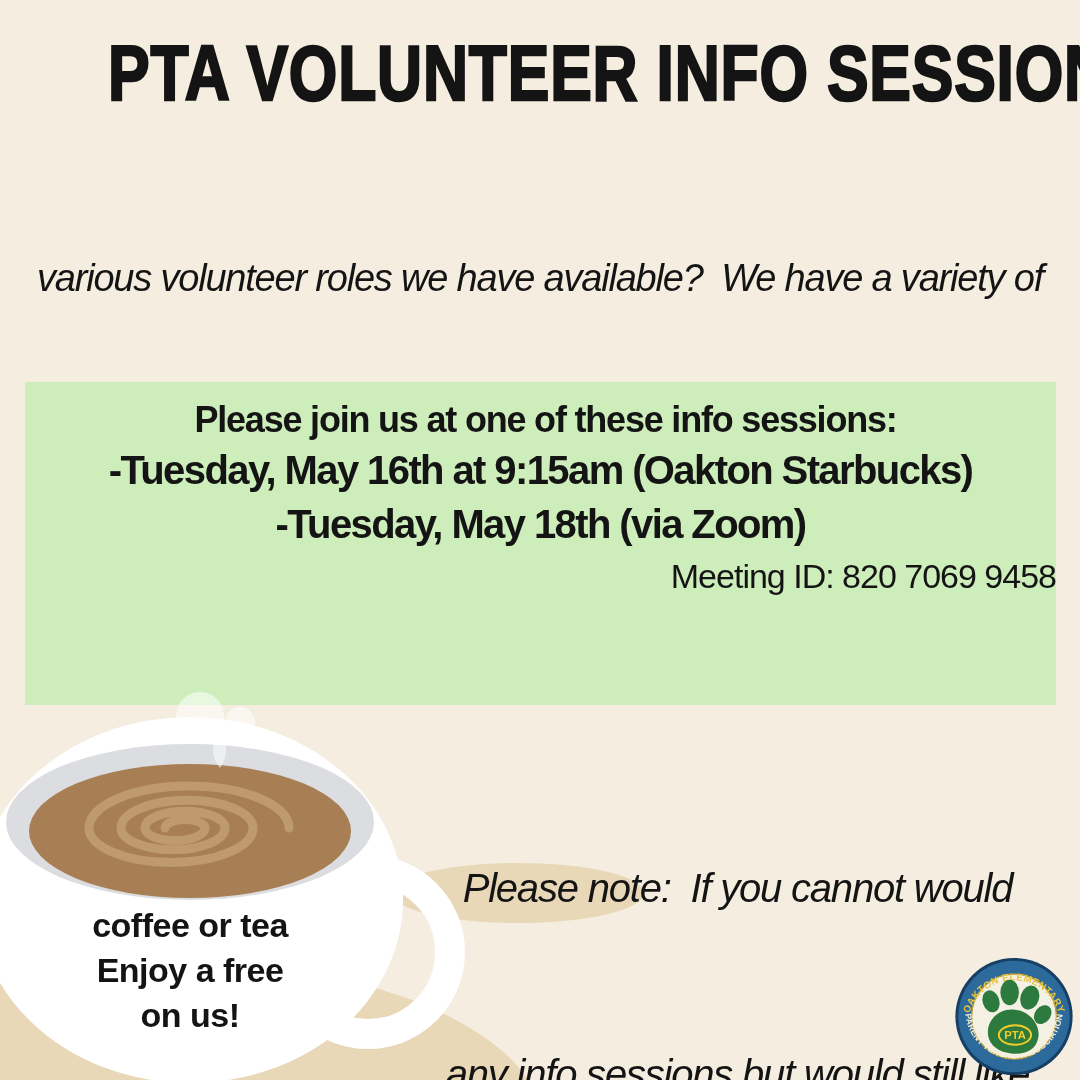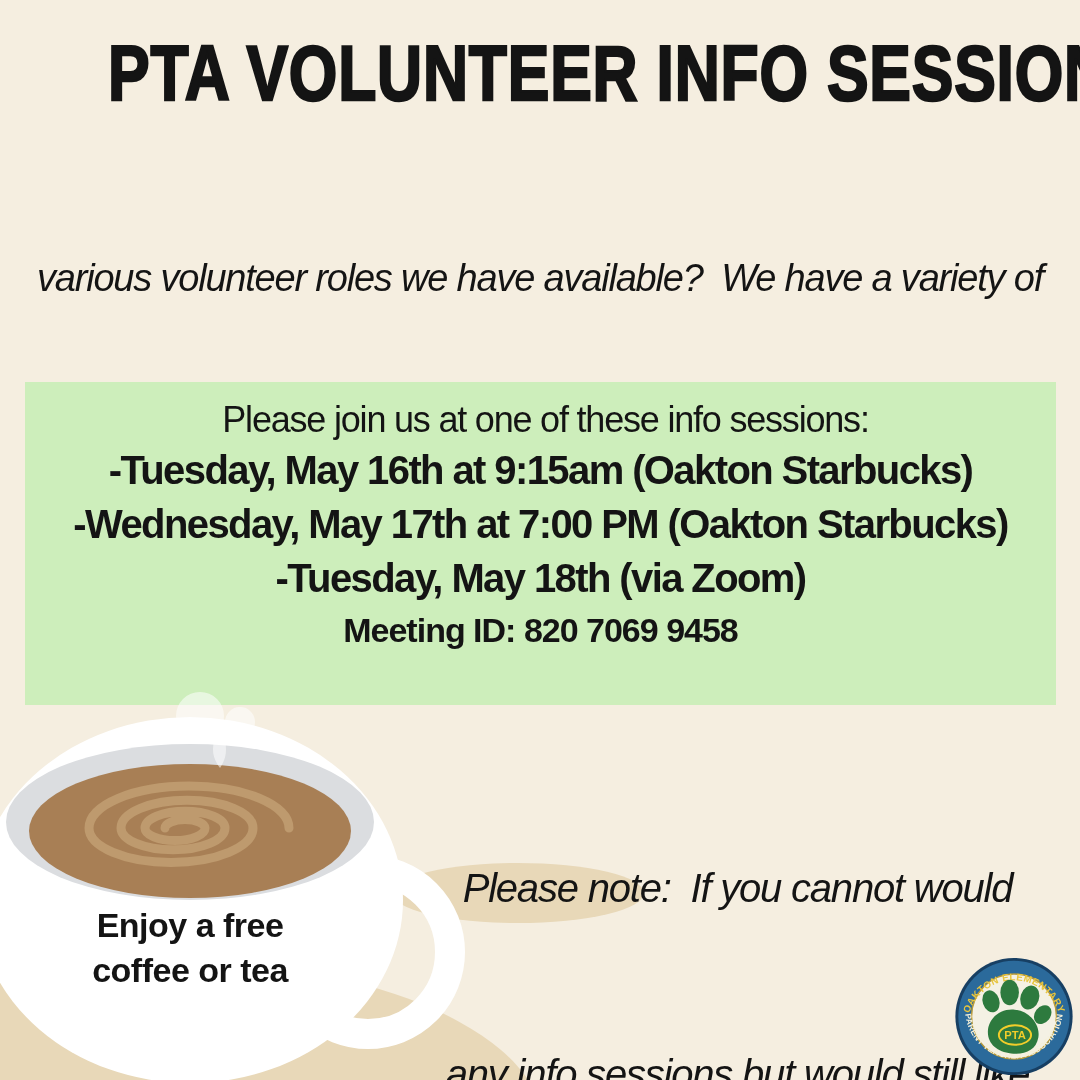--- a/index.html
+++ b/index.html
@@ -55,36 +55,37 @@
   .green-box{
     position:absolute;
     left:25px;top:382px;
     width:1031px;height:323px;
     background:var(--box-green);
     text-align:center;
     padding-top:15px;
   }
   .green-box .heading{
     font-size:36px;
-    font-weight:normal;
+    font-weight:bold;
     letter-spacing:-1.2px;
     line-height:46px;
     margin-left:10px;
   }
   .green-box .session{
     font-size:40px;
     font-weight:bold;
     letter-spacing:-1.6px;
     line-height:54px;
   }
   .green-box .zoom-detail{
     font-size:34px;
-    font-weight:bold;
+    font-weight:normal;
     letter-spacing:-1px;
     line-height:51px;
+    text-align:right;
   }
   .art{
     position:absolute;
     left:0;top:0;width:1080px;height:1080px;
   }
   .cup-caption{
     position:absolute;
     left:35px;top:903px;width:310px;
     text-align:center;
     font-weight:bold;
@@ -117,21 +118,20 @@
 
   <div class="intro">
     <div>various volunteer roles we have available?  We have a variety of</div>
     <div>Board and Committee positions that can accommodate all types</div>
     <div>of schedules and desired levels of involvement!</div>
   </div>
 
   <div class="green-box">
     <div class="heading">Please join us at one of these info sessions:</div>
     <div class="session">-Tuesday, May 16th at 9:15am (Oakton Starbucks)</div>
-    <div class="session">-Wednesday, May 17th at 7:00 PM (Oakton Starbucks)</div>
     <div class="session">-Tuesday, May 18th (via Zoom)</div>
     <div class="zoom-detail">Meeting ID: 820 7069 9458</div>
   </div>
 
   <svg class="art" viewBox="0 0 1080 1080" aria-hidden="true">
 
     <ellipse cx="170" cy="1130" rx="375" ry="170" style="fill:var(--saucer-tan)"></ellipse>
 
     <ellipse cx="518" cy="893" rx="126" ry="30" style="fill:var(--saucer-tan)"></ellipse>
 
@@ -153,22 +153,23 @@
              a 100 42 0 0 1 200 0" style="fill:none;stroke:var(--swirl);stroke-width:9;stroke-linecap:round"></path>
 
     <g style="fill:#ffffff" opacity="0.55">
       <circle cx="200" cy="716" r="24"></circle>
       <circle cx="240" cy="722" r="15"></circle>
       <path d="M 220 730 q 12 20 0 38 q -14 -18 0 -38"></path>
     </g>
   </svg>
 
   <div class="cup-caption">
+    <div>coffee or tea</div>
     <div>Enjoy a free</div>
-    <div>coffee or tea</div>
+    <div>on us!</div>
   </div>
 
   <div class="note">
     <div>Please note:  If you cannot would</div>
     <div>any info sessions but would still like</div>
     
     
     
   </div>
 

